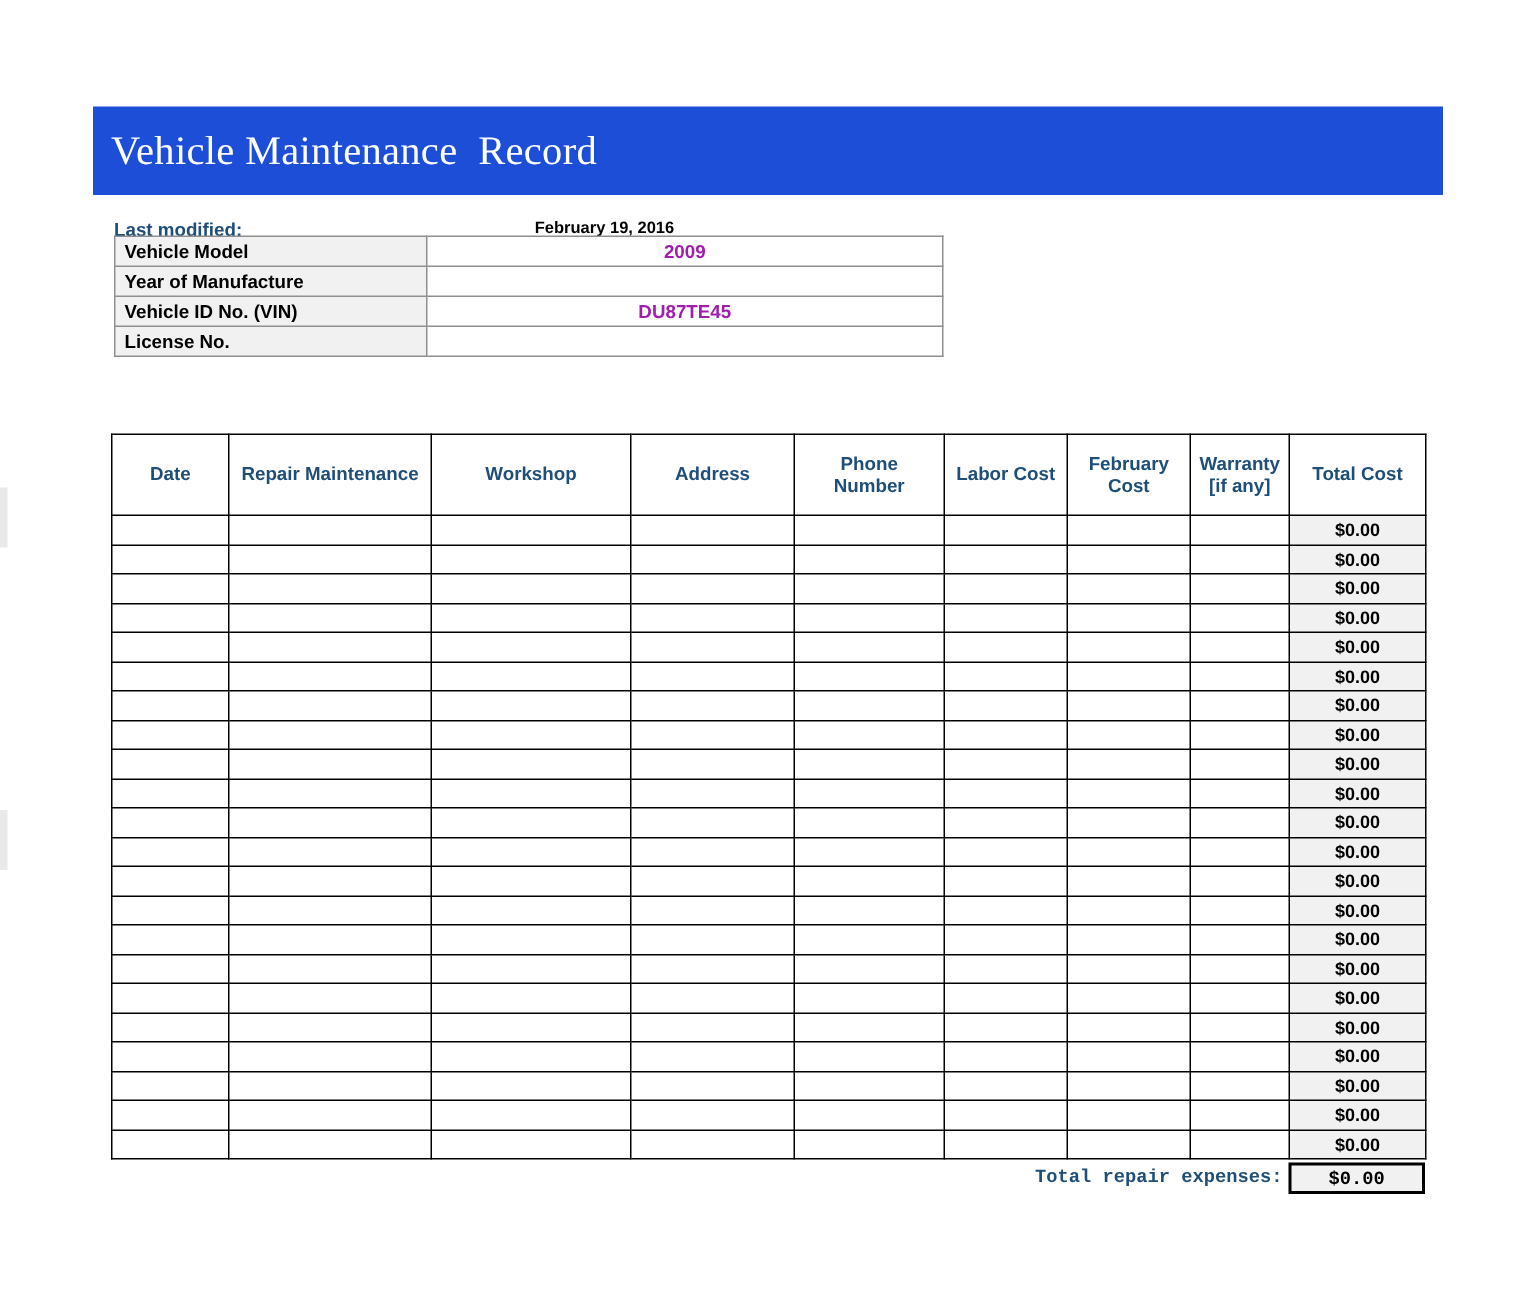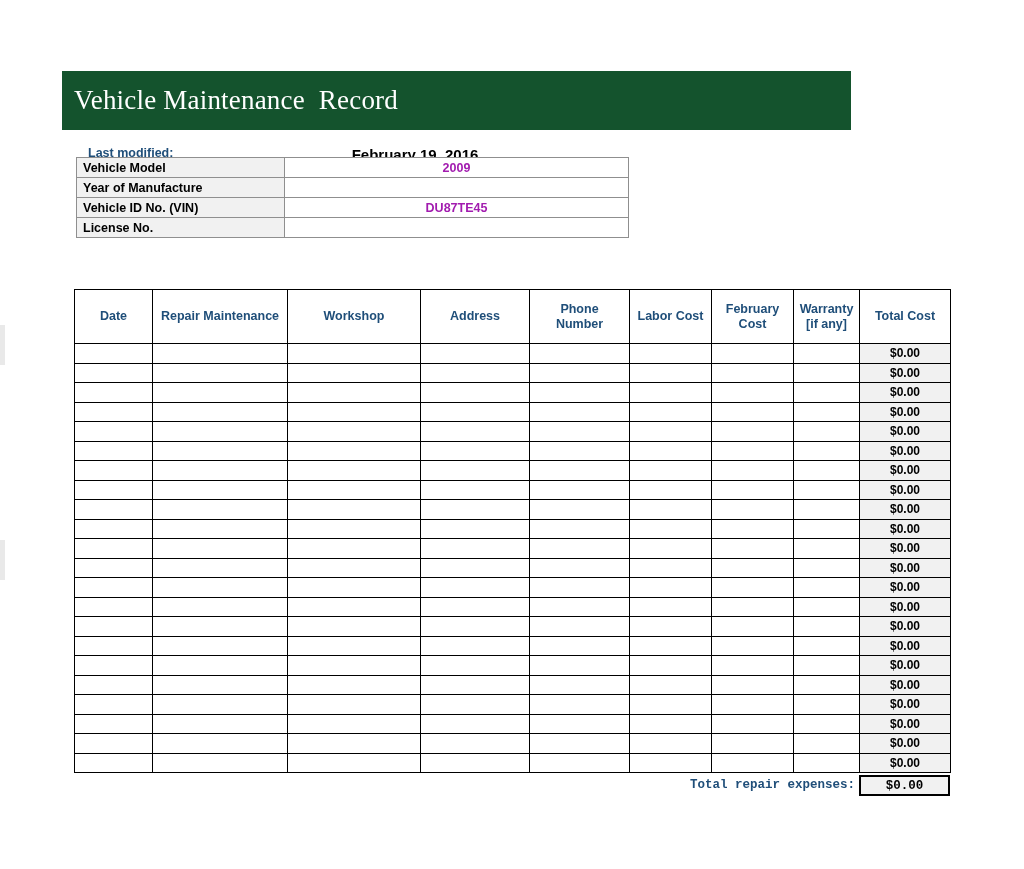--- a/index.html
+++ b/index.html
@@ -21,56 +21,56 @@
     width: 1024px;
     height: 869px;
     background: #ffffff;
   }
 
   
   .title-banner {
     position: absolute;
     left: 62px;
     top: 71px;
-    width: 789px;
+    width: 900px;
     height: 59px;
-    background: #14532d;
+    background: #1d4ed8;
   }
   .title-text {
     position: absolute;
     left: 12px;
     top: 14px;
     font-family: "Liberation Serif", serif;
     font-size: 27px;
     color: #ffffff;
     letter-spacing: 0.2px;
     white-space: pre;
   }
 
   
   .lastmod-row {
     position: absolute;
-    left: 88px;
+    left: 76px;
     top: 146px;
     width: 552px;
     height: 16px;
   }
   .lastmod-label {
     position: absolute;
     left: 0;
     top: 0;
     font-size: 12.5px;
     font-weight: bold;
     color: #1f4e79;
   }
   .lastmod-value {
     position: absolute;
     left: 327px;
     top: 0;
-    font-size: 15px;
+    font-size: 11px;
     font-weight: bold;
     color: #000000;
     transform: translateX(-50%);
     white-space: nowrap;
   }
 
   
   .info-table {
     position: absolute;
     left: 76px;

